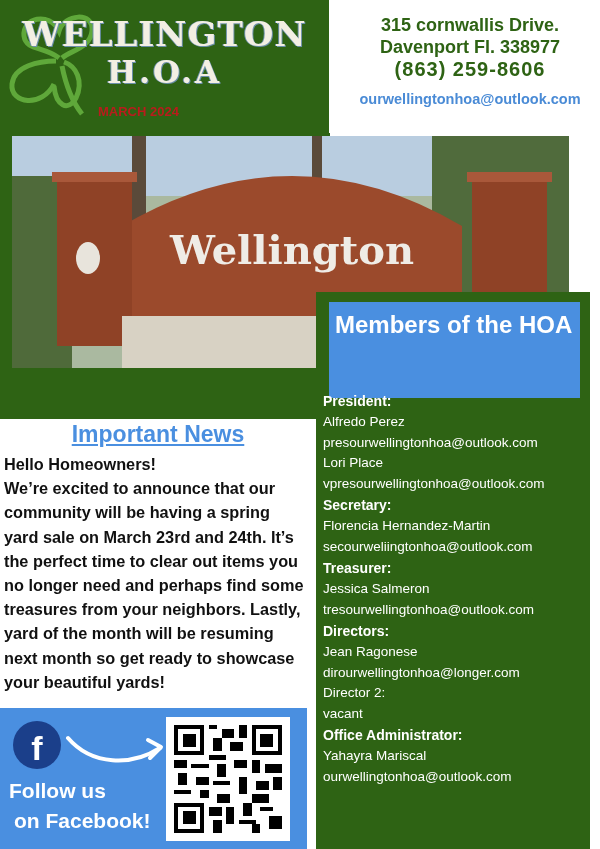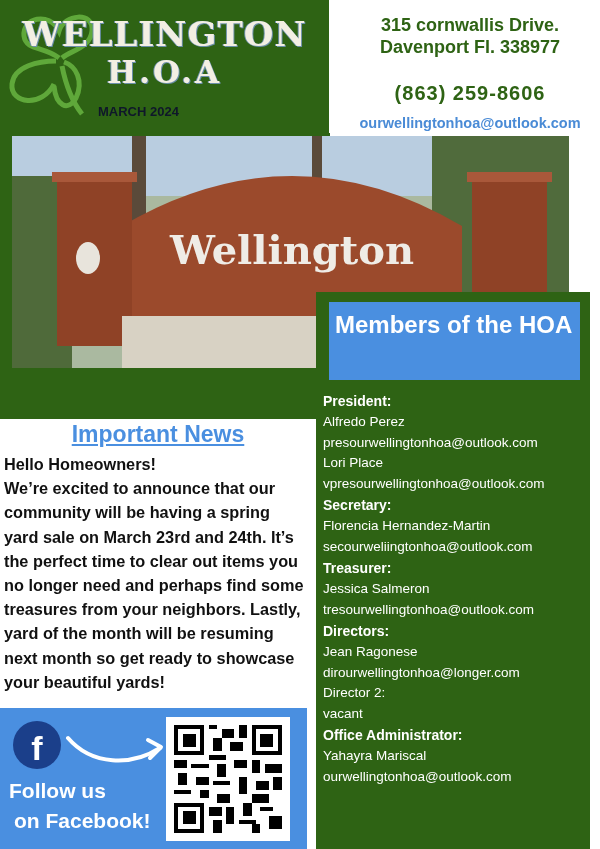--- a/index.html
+++ b/index.html
@@ -9,33 +9,33 @@
   .green-top { position: absolute; left: 0; top: 0; width: 329px; height: 133px; background: #2e6314; }
   .green-band { position: absolute; left: 0; top: 133px; width: 330px; height: 286px; background: #2e6314; }
 
   .shamrock { position: absolute; left: 4px; top: 6px; width: 120px; height: 110px; }
 
   .title { position: absolute; left: 0; top: 14px; width: 329px; text-align: center;
     font-family: "DejaVu Serif", serif; font-weight: bold; color: #f3efe3;
     text-shadow: 1px 1px 0 #6b8fa8, -1px 0 0 #6b8fa8; letter-spacing: 1px; }
   .title .l1 { display: block; font-size: 34px; line-height: 40px; }
   .title .l2 { display: block; font-size: 31px; line-height: 36px; letter-spacing: 3px; }
-  .date { position: absolute; left: 98px; top: 104px; font-size: 13px; font-weight: bold; color: #0f172a;
+  .date { position: absolute; left: 98px; top: 104px; font-size: 13px; font-weight: bold; color: #b91c1c;
     font-family: "Liberation Sans", sans-serif; }
 
   .contact { position: absolute; left: 340px; top: 14px; width: 260px; text-align: center; }
   .addr { font-family: "Liberation Sans", sans-serif; font-weight: bold; color: #2e6314; font-size: 18px; line-height: 22px; }
-  .phone { margin-top: 24px; font-family: "Liberation Sans", sans-serif; font-weight: bold; color: #2e6314; font-size: 20px; letter-spacing: 1px; }
+  .phone { margin-top: 0; font-family: "Liberation Sans", sans-serif; font-weight: bold; color: #2e6314; font-size: 20px; letter-spacing: 1px; }
   .email-top { margin-top: 10px; font-family: "Liberation Sans", sans-serif; font-weight: bold; color: #4a8bd6; font-size: 14.5px; }
 
   .photo { position: absolute; left: 12px; top: 136px; width: 557px; height: 232px; overflow: hidden;
     background: linear-gradient(#9fb8cf 0%, #c7d6e2 35%, #7c8c66 55%, #6b7a4e 100%); }
 
   .panel { position: absolute; left: 316px; top: 292px; width: 274px; height: 557px; background: #2e6314; }
-  .panel-title { position: absolute; left: 13px; top: 10px; width: 251px; height: 78px; background: #4a8fe0;
+  .panel-title { position: absolute; left: 13px; top: 10px; width: 251px; height: 96px; background: #4a8fe0;
     color: #ffffff; font-family: "Liberation Sans", sans-serif; font-weight: bold; font-size: 24px; line-height: 30px; padding: 8px 6px; }
   .members { position: absolute; left: 7px; top: 98px; width: 264px; color: #ffffff; font-family: "Liberation Sans", sans-serif; }
   .role { font-weight: bold; font-size: 14px; line-height: 22px; }
   .line { font-size: 13.5px; line-height: 20.5px; }
   .line.em { font-size: 13.5px; }
 
   .news { position: absolute; left: 0; top: 419px; width: 308px; height: 290px; background: #ffffff; }
   .news-title { text-align: center; font-family: "Liberation Sans", sans-serif; font-weight: bold; color: #4a8fe0;
     font-size: 23px; text-decoration: underline; margin-top: 2px; padding-left: 8px; }
   .news-body { padding: 4px 0 0 4px; font-family: "Liberation Sans", sans-serif; font-weight: bold; color: #111;

